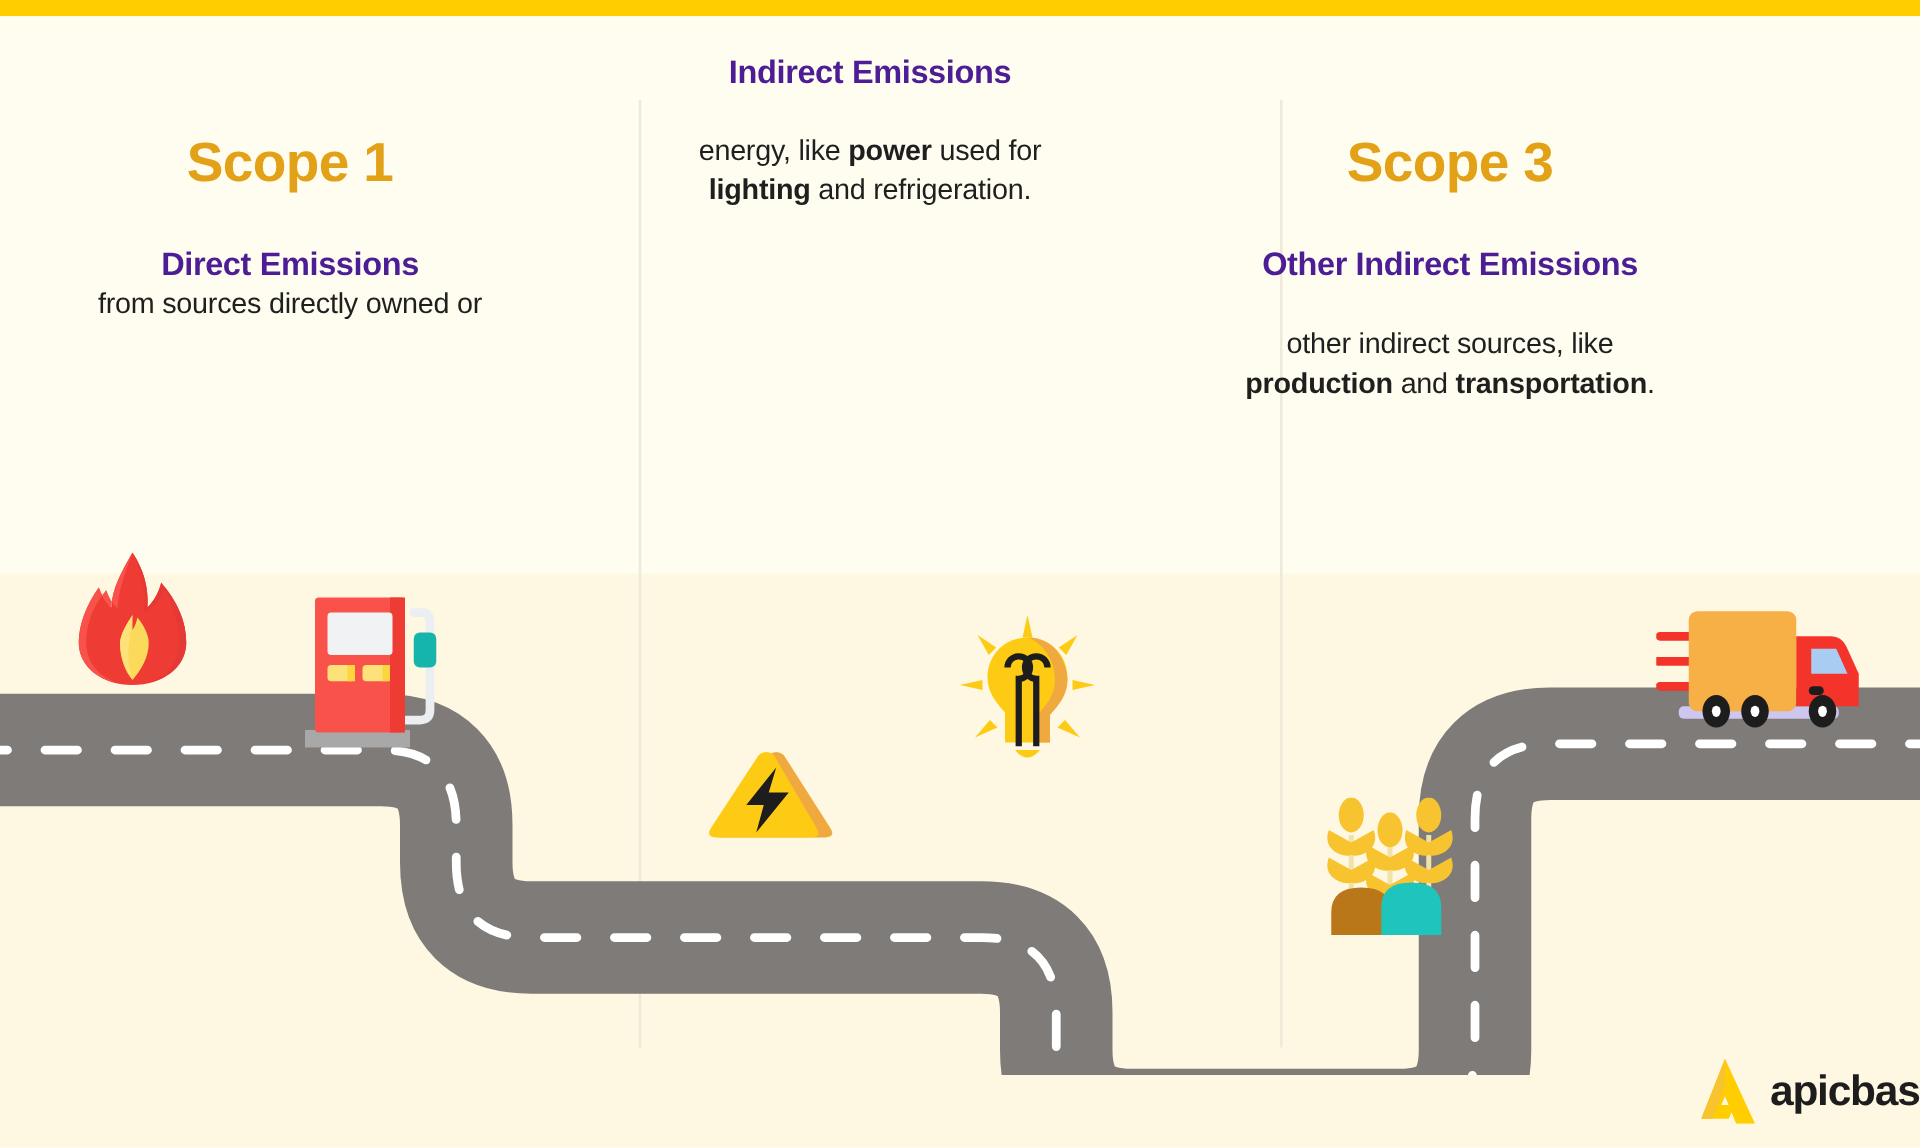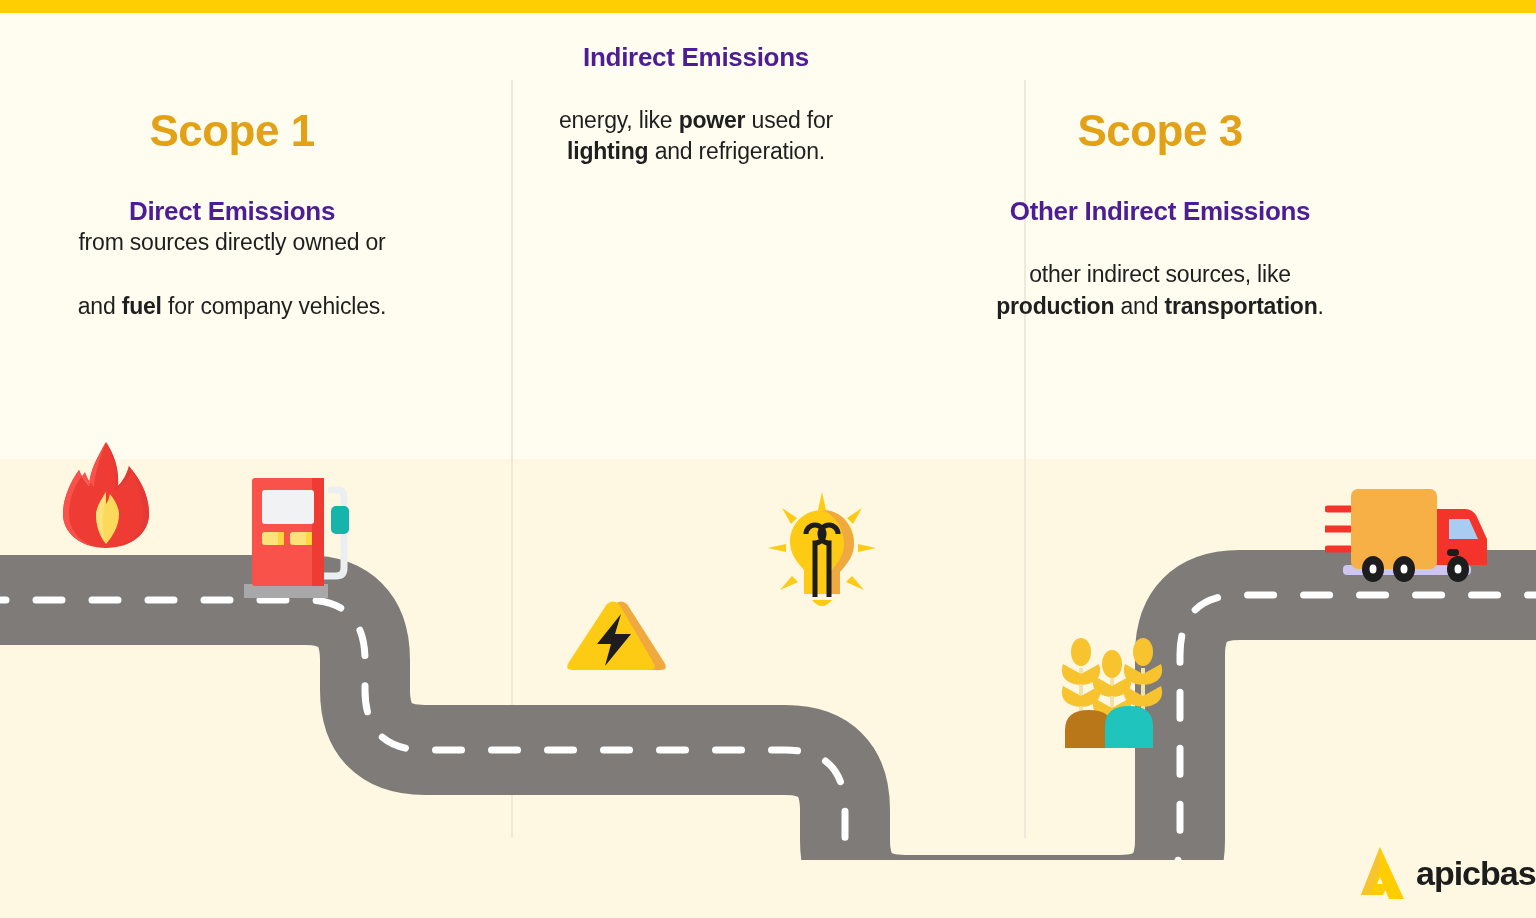--- a/index.html
+++ b/index.html
@@ -79,21 +79,20 @@
   <div class="divider d2"></div>
 
   <div class="columns">
 
     <div class="col">
       <div class="scope-title">Scope 1</div>
       <div class="scope-subtitle">Direct Emissions</div>
       <div class="scope-desc">
         <span>from sources directly owned or</span><br>
         <br>
-        <span>and <b>fuel</b> for company vehicles.</span>
       </div>
     </div>
 
     <div class="col">
       <div class="scope-subtitle">Indirect Emissions</div>
       <div class="scope-desc">
         <br>
         <span>energy, like <b>power</b> used for</span><br>
         <span><b>lighting</b> and refrigeration.</span>
       </div>

